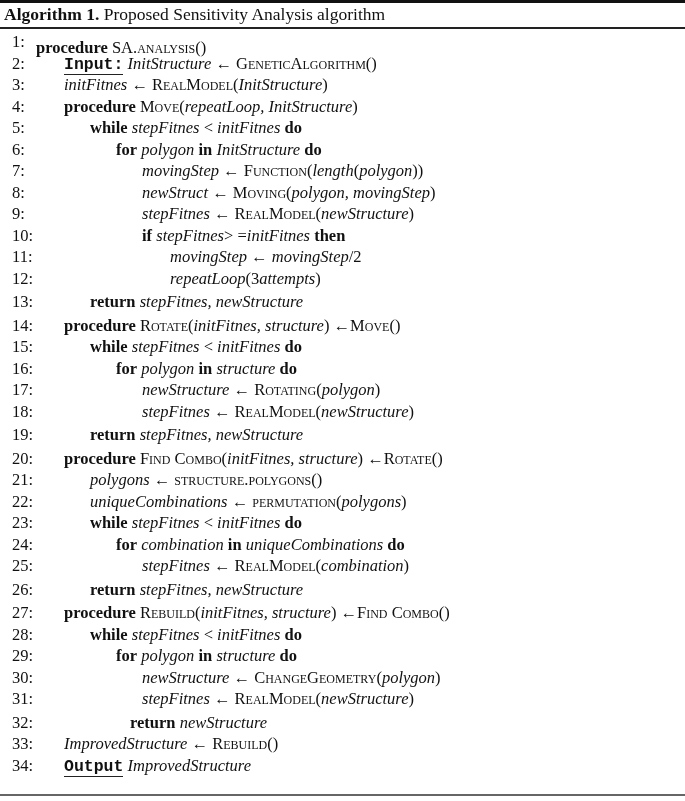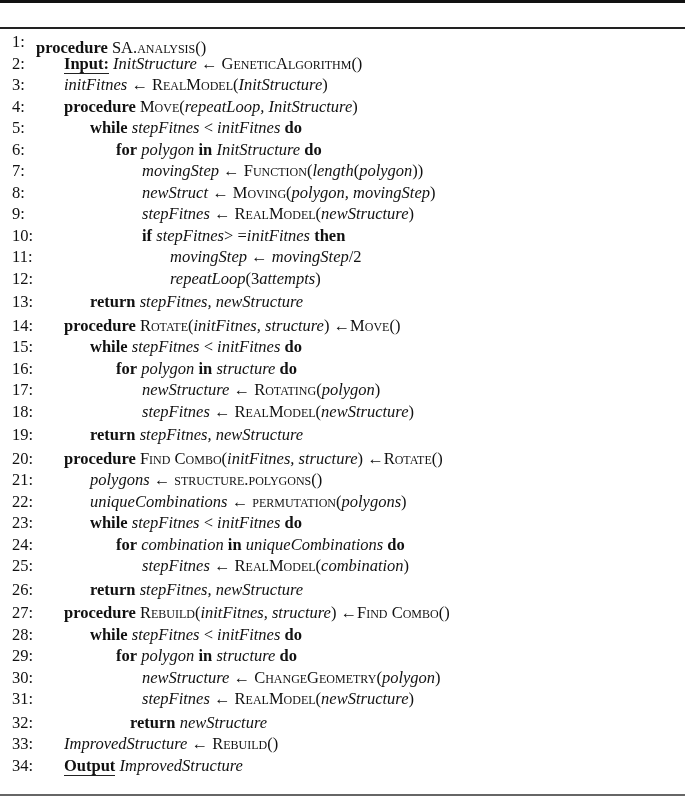--- a/index.html
+++ b/index.html
@@ -12,27 +12,31 @@
   .title b { font-weight: bold; }
   .rule-mid { position: absolute; left: 0; top: 27px; width: 685px; height: 1.5px; background: #222; }
   .rule-bot { position: absolute; left: 0; top: 794px; width: 685px; height: 2px; background: #666; }
   .line { position: absolute; left: 0; height: 22px; line-height: 22px; white-space: nowrap;
           font-size: 16.5px; font-family: "Liberation Serif", "DejaVu Serif", serif; }
   .num { position: absolute; left: 12px; width: 26px; text-align: left; }
   .code { position: absolute; white-space: nowrap; }
   .kw { font-weight: bold; }
   .it { font-style: italic; }
   .sc { font-variant: small-caps; }
-  .ul { border-bottom: 1.3px solid #222; padding-bottom: 0; }
+  .ul { border-bottom: 1.3px solid #222; padding-bottom: 0; font-family: Liberation Mono, monospace; }
 </style>
 </head>
 <body>
 
 <div class="algo">
   <div class="rule-top"></div>
+  <div class="title">
+    <b>Algorithm 1.</b>
+    <span>Proposed Sensitivity Analysis algorithm</span>
+  </div>
   <div class="rule-mid"></div>
   <div id="lines">
       <div class="line" style="top: 31px;">
         <span class="num">1:</span>
         <span class="code" style="left: 36px; margin-top: 6px;"><span class="kw">procedure</span><span> SA.</span><span class="sc">analysis</span><span>()</span></span>
       </div>
       <div class="line" style="top: 52.5px;">
         <span class="num">2:</span>
         <span class="code" style="left: 64px;"><span class="kw ul">Input:</span><span class="it"> InitStructure</span><span> ← </span><span class="sc">GeneticAlgorithm</span><span>()</span></span>
       </div>

